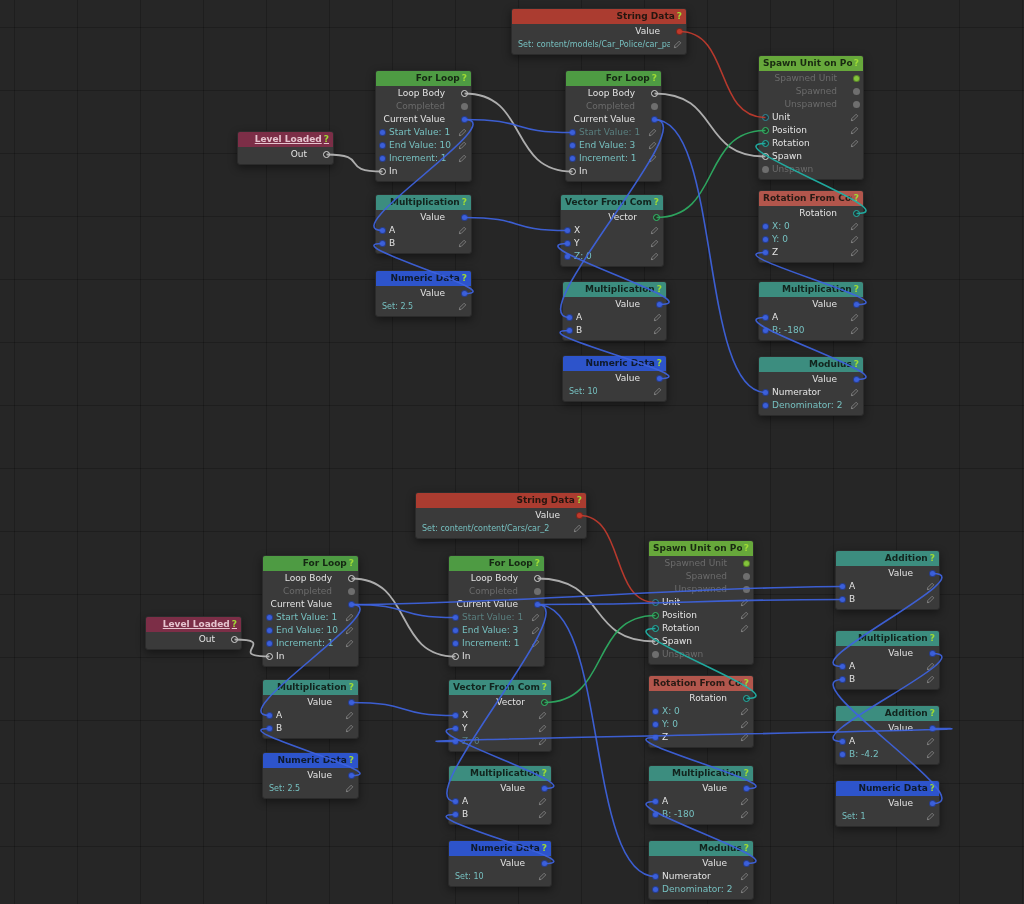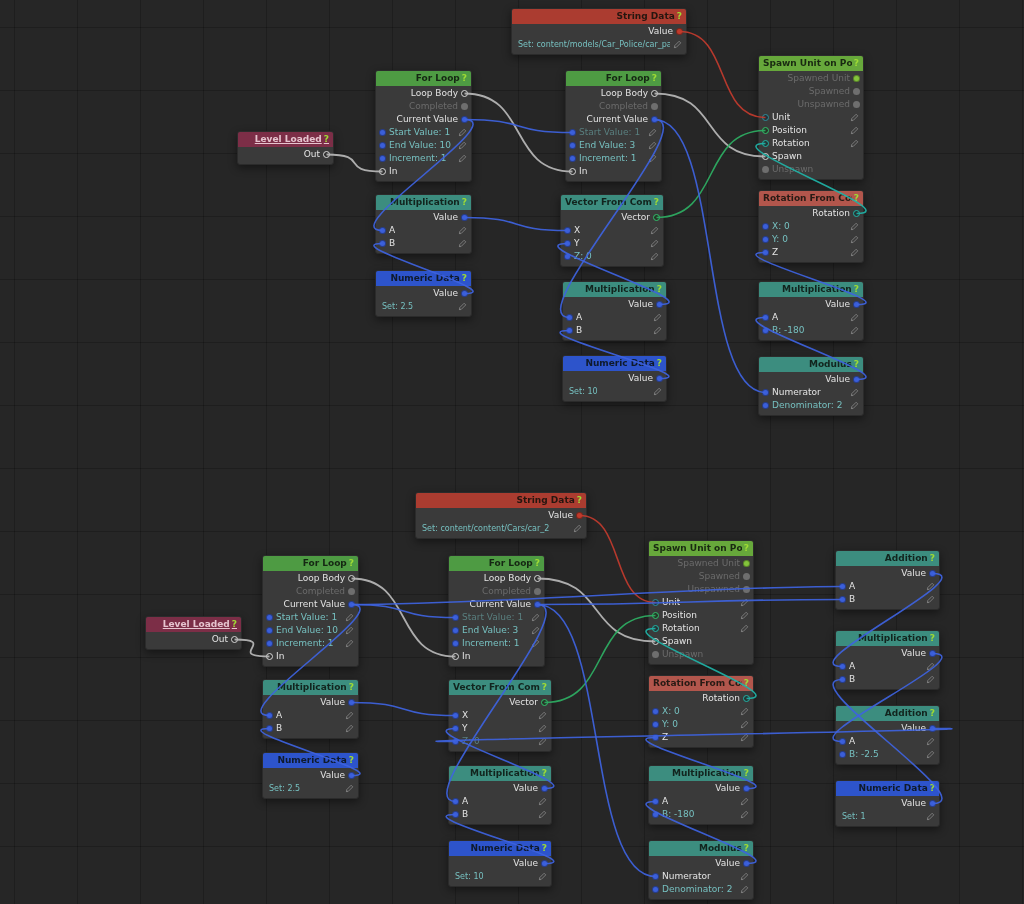--- a/index.html
+++ b/index.html
@@ -20,21 +20,21 @@
   .hdr{
     height:15px;line-height:15px;border-radius:2px 2px 0 0;display:flex;align-items:center;
     padding:0 4px;font-weight:bold;font-size:9px;color:rgba(8,14,8,0.82);
   }
   .hdr .ttl{flex:1;text-align:right;white-space:nowrap;overflow:hidden;}
   .hdr .help{color:#9fdb35;font-weight:bold;margin-left:2px;flex:0 0 auto;}
   .hdr.ev{color:#e6c4cf;text-decoration:underline;}
   .rows{padding:1px 0 3px 0;}
   .row{height:13px;line-height:13px;display:flex;align-items:center;position:relative;white-space:nowrap;}
   .row .lbl{overflow:hidden;text-overflow:clip;}
-  .row.out{justify-content:flex-end;padding-right:13px;}
+  .row.out{justify-content:flex-end;padding-right:26px;}
   .row.out .lbl{text-align:right;}
   .row.in{padding-left:13px;padding-right:4px;}
   .row.set{padding-left:6px;padding-right:4px;}
   .row .sp{flex:1;}
   .dot{position:absolute;width:7px;height:7px;border-radius:50%;box-sizing:border-box;top:3px;}
   .row.out .dot{right:3px;}
   .row.in .dot{left:3px;}
   .dot.exec{border:1.5px solid #d9d9d9;background:#2f2f2f;}
   .dot.exec-dim{background:#6e6e6e;}
   .dot.num{background:#3b5fd9;border:1px solid rgba(0,0,0,0.35);}
@@ -852,21 +852,21 @@
         <div class="row in">
           <span class="dot num"></span>
           <span class="lbl">A</span>
           <span class="sp"></span>
           <span class="edit"><svg viewBox="0 0 10 10" width="9" height="9">
               <path d="M2 8.6 L3.6 8.2 L8.6 3.2 L6.8 1.4 L1.8 6.4 Z M1.4 8.9 L2 7.3" fill="none" stroke="#9a9a9a" stroke-width="1"></path>
             </svg></span>
         </div>
         <div class="row in">
           <span class="dot num"></span>
-          <span class="lbl tint">B: -2.5</span>
+          <span class="lbl tint">B: -4.2</span>
           <span class="sp"></span>
           <span class="edit"><svg viewBox="0 0 10 10" width="9" height="9">
               <path d="M2 8.6 L3.6 8.2 L8.6 3.2 L6.8 1.4 L1.8 6.4 Z M1.4 8.9 L2 7.3" fill="none" stroke="#9a9a9a" stroke-width="1"></path>
             </svg></span>
         </div>
       </div>
     </div>
     <div class="node" style="left: 262px; top: 752px; width: 95px;">
       <div class="hdr" style="background: rgb(45, 84, 203);">
         <span class="ttl">Numeric Data</span>

